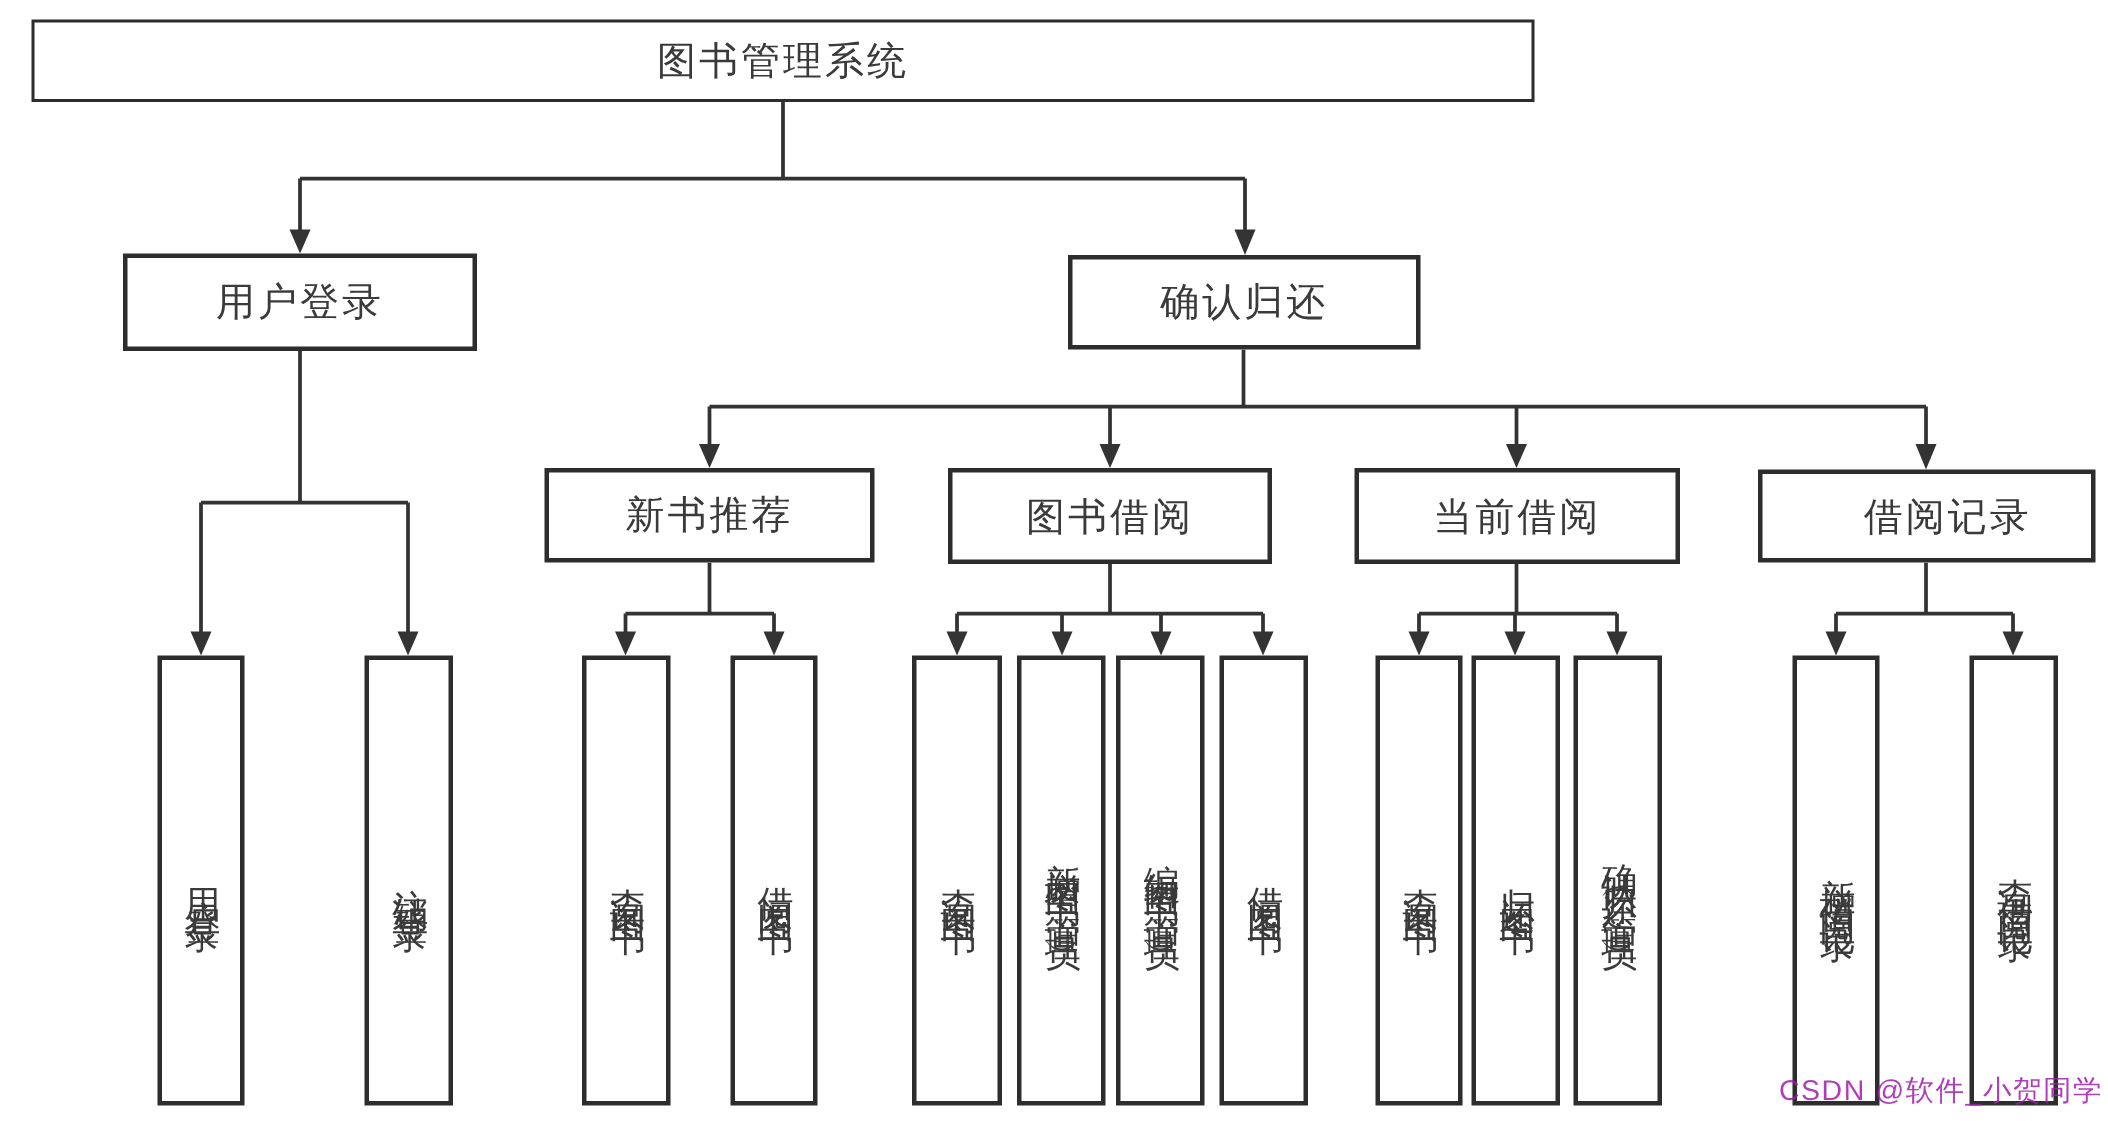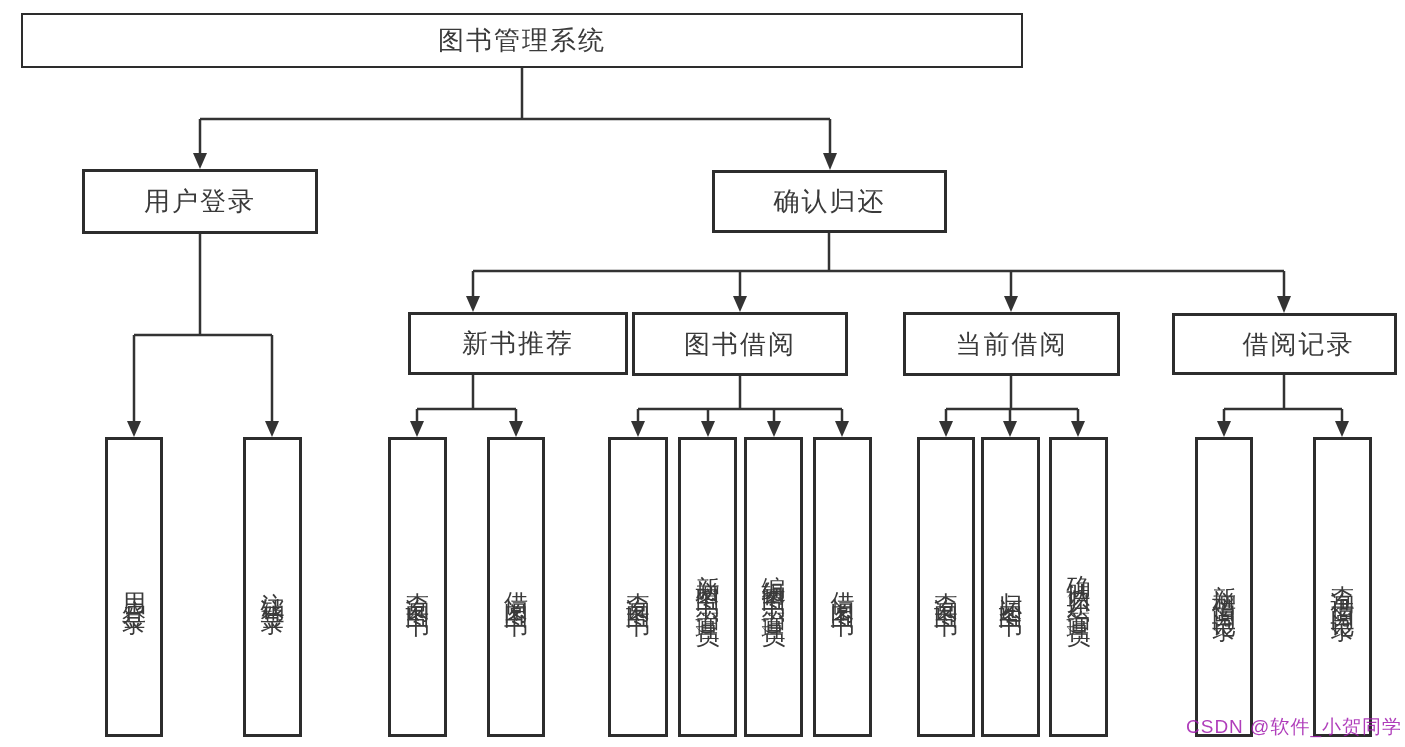--- a/index.html
+++ b/index.html
@@ -132,21 +132,21 @@
       <polygon points="1217,421 1231,421 1224,437"></polygon>
       <polygon points="1335,421 1349,421 1342,437"></polygon>
     </g>
   </svg>
 
   <div class="node root" style="left:21px; top:13px; width:1002px; height:55px;">图书管理系统</div>
 
   <div class="node" style="left:82px; top:169px; width:236px; height:65px;">用户登录</div>
   <div class="node" style="left:712px; top:170px; width:235px; height:63px;">确认归还</div>
 
-  <div class="node" style="left:363px; top:312px; width:220px; height:63px;margin-left:45px;">新书推荐</div>
+  <div class="node" style="left:363px; top:312px; width:220px; height:63px;">新书推荐</div>
   <div class="node" style="left:903px; top:312px; width:217px; height:64px;">当前借阅</div>
   <div class="node" style="left:632px; top:312px; width:216px; height:64px;">图书借阅</div>
   <div class="node" style="left:1172px; top:313px; width:225px; height:62px;padding-left:28px;">借阅记录</div>
 
   <div class="node vleaf" style="left:105px; top:437px; width:58px; height:300px;">用户登录</div>
   <div class="node vleaf" style="left:243px; top:437px; width:59px; height:300px;">注销登录</div>
 
   <div class="node vleaf" style="left:388px; top:437px; width:59px; height:300px;">查询图书</div>
   <div class="node vleaf" style="left:487px; top:437px; width:58px; height:300px;">借阅图书</div>
 

